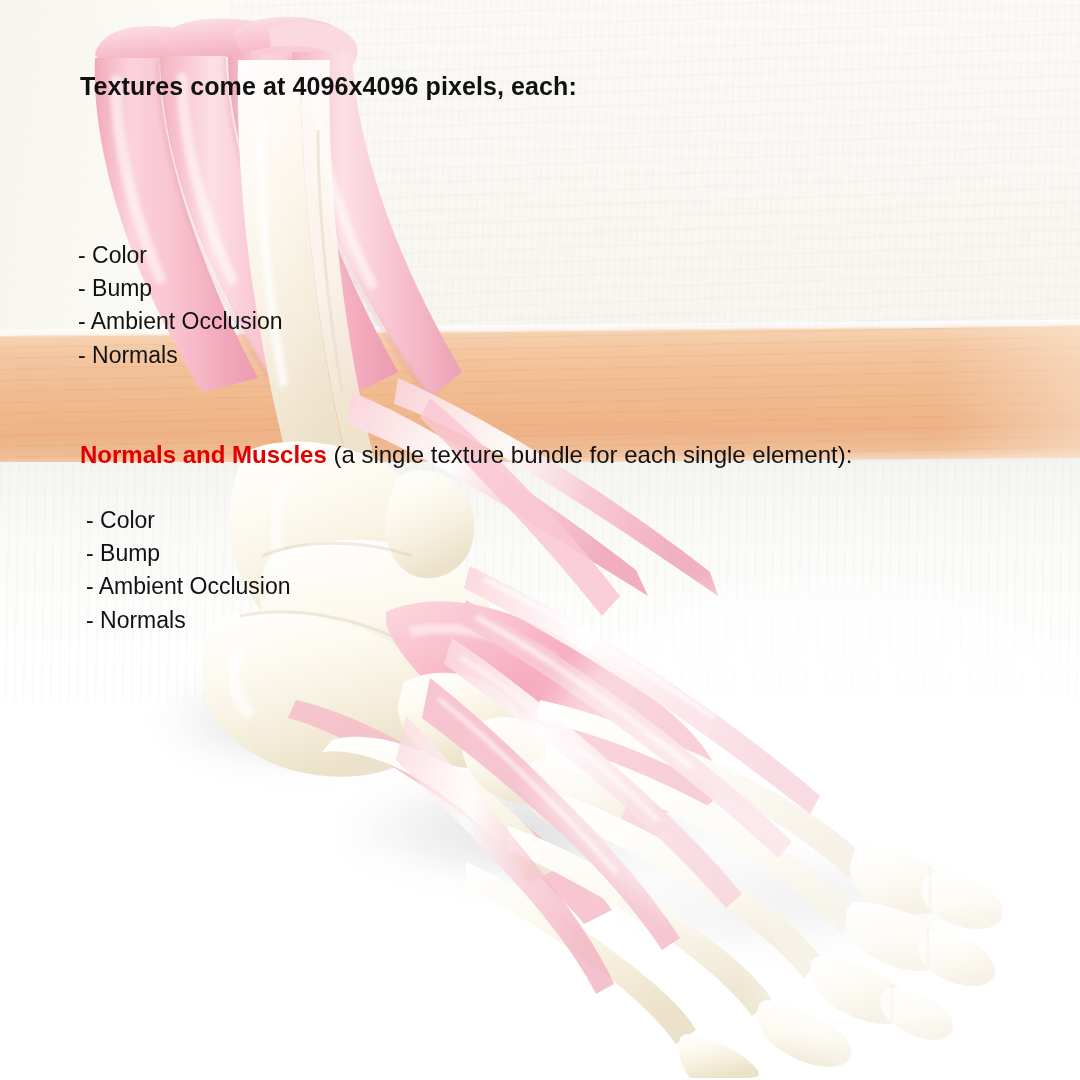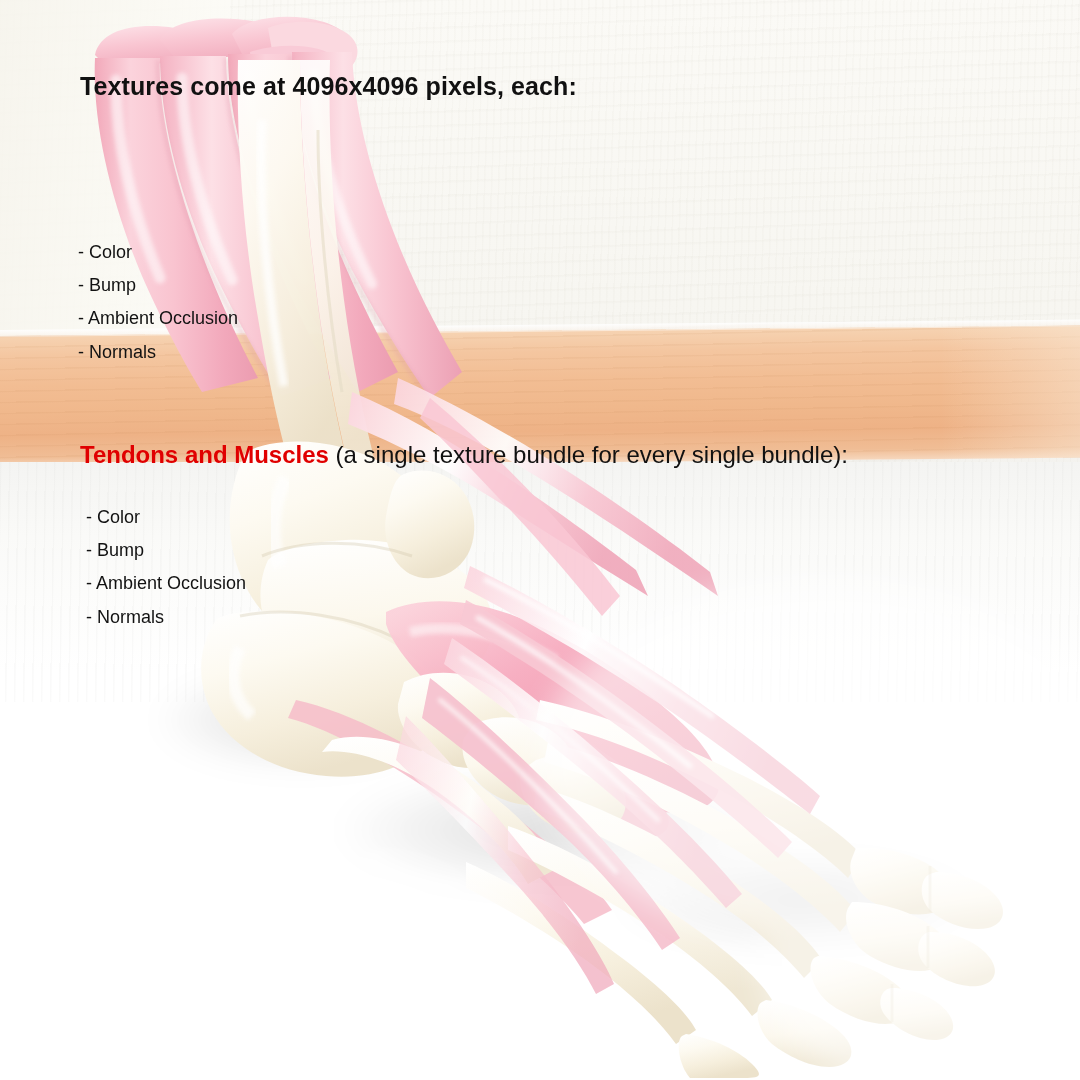--- a/index.html
+++ b/index.html
@@ -71,21 +71,21 @@
   
   .text-layer{position:absolute;left:16px;top:0;width:1080px;height:1080px;}
   .ln{position:absolute;white-space:nowrap;color:#111111;}
   .title{
     left:64px;top:72px;font-size:25px;font-weight:bold;letter-spacing:.1px;
   }
   .head-bones{left:64px;top:175px;font-size:24px;}
   .head-tendons{left:64px;top:441px;font-size:24px;}
   .kw{color:#e00000;font-weight:bold;}
   .rest{color:#111111;font-weight:normal;}
-  .bullet{font-size:18px;color:#121212;}
+  .bullet{font-size:23px;color:#121212;}
   .b1-0{left:62px;top:242px;}
   .b1-1{left:62px;top:275px;}
   .b1-2{left:62px;top:308px;}
   .b1-3{left:62px;top:342px;}
   .b2-0{left:70px;top:507px;}
   .b2-1{left:70px;top:540px;}
   .b2-2{left:70px;top:573px;}
   .b2-3{left:70px;top:607px;}
 </style>
 </head>
@@ -343,21 +343,21 @@
 
     <div class="ln title">Textures come at 4096x4096 pixels, each:</div>
 
 
     <div class="ln bullet b1-0">- Color</div>
     <div class="ln bullet b1-1">- Bump</div>
     <div class="ln bullet b1-2">- Ambient Occlusion</div>
     <div class="ln bullet b1-3">- Normals</div>
 
     <div class="ln head-tendons">
-      <span class="kw">Tendons and Muscles</span><span class="rest"> (a single texture bundle for every single bundle):</span>
+      <span class="kw">Normals and Muscles</span><span class="rest"> (a single texture bundle for each single element):</span>
     </div>
 
     <div class="ln bullet b2-0">- Color</div>
     <div class="ln bullet b2-1">- Bump</div>
     <div class="ln bullet b2-2">- Ambient Occlusion</div>
     <div class="ln bullet b2-3">- Normals</div>
 
   </div>
 </div>
 

